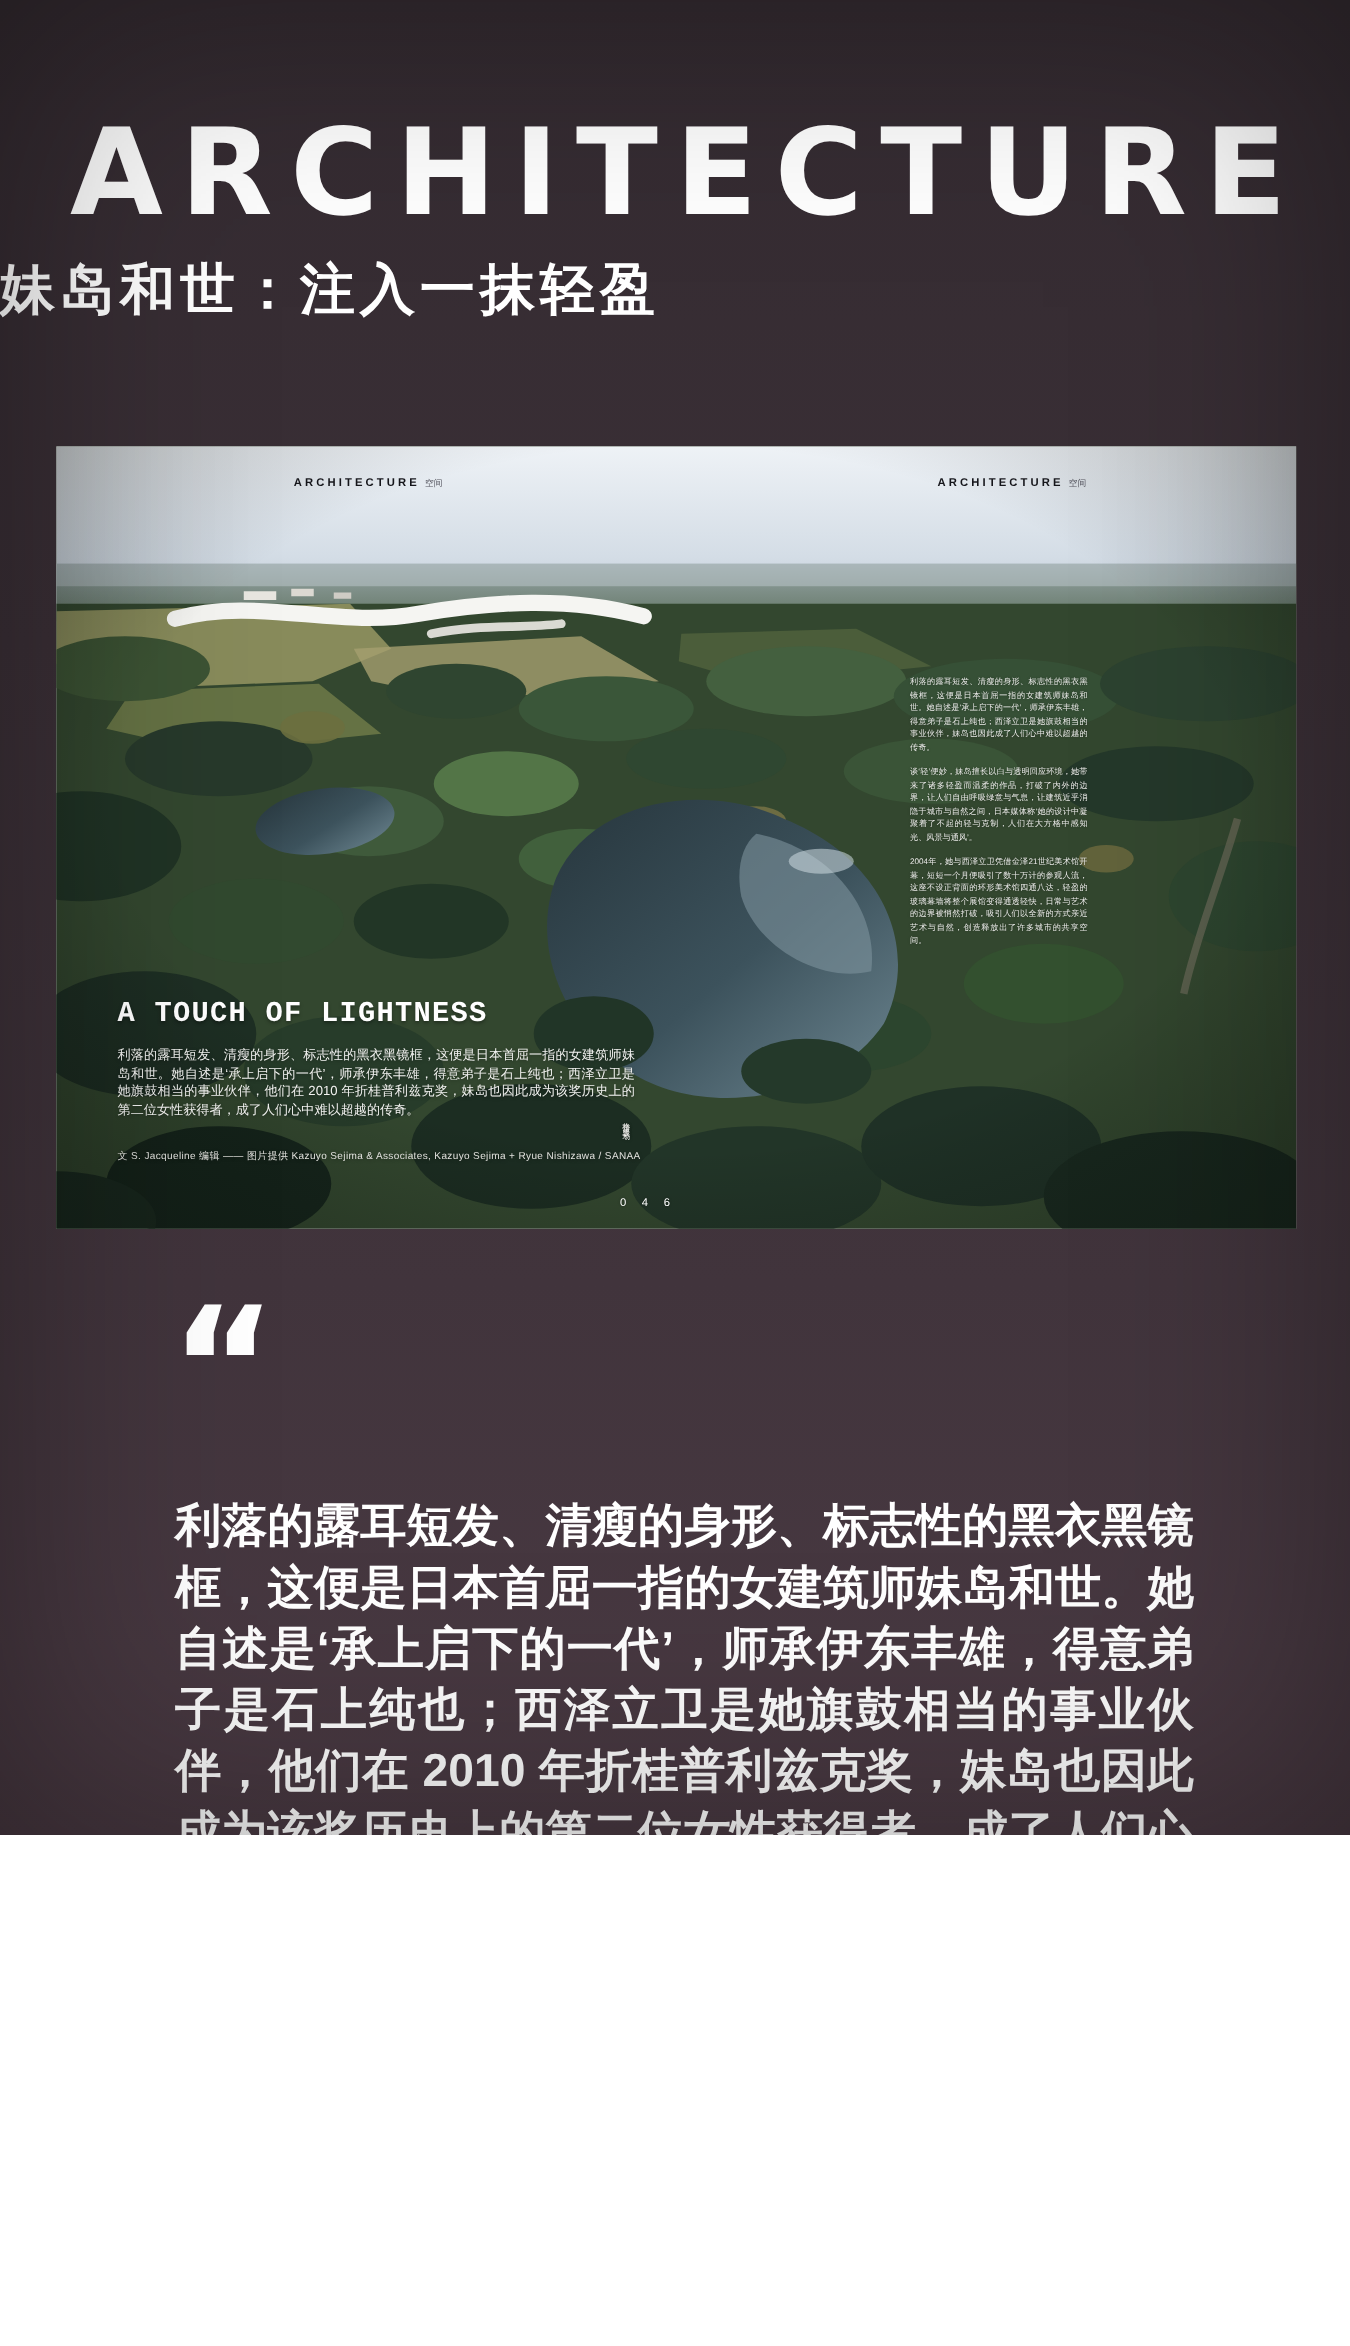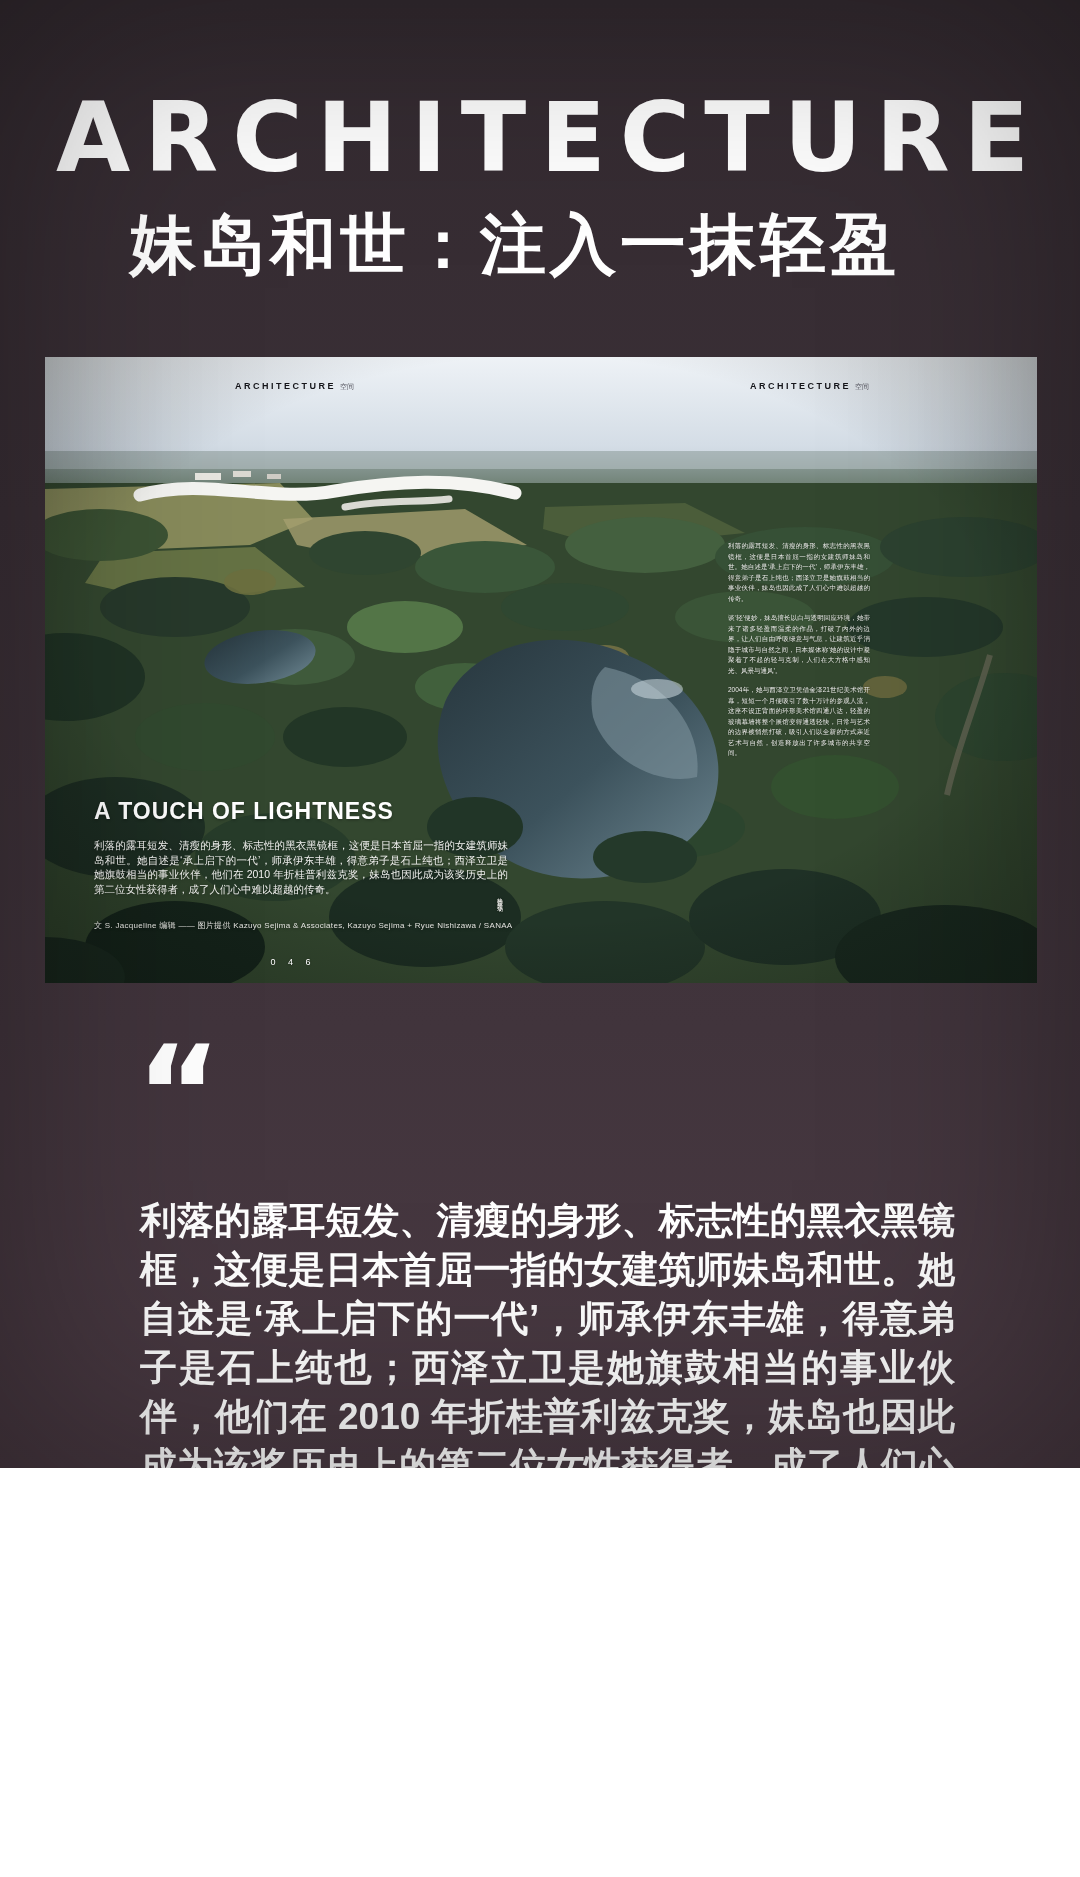--- a/index.html
+++ b/index.html
@@ -12,22 +12,22 @@
     content:"";position:absolute;inset:0;pointer-events:none;
     box-shadow:inset 0 0 240px rgba(0,0,0,.38);
   }
   
   .big-title{
     position:absolute;left:56px;top:90px;width:980px;
     color:#fff;font-family:"DejaVu Sans","Liberation Sans",sans-serif;
     font-weight:800;font-size:96px;line-height:1;letter-spacing:14px;white-space:nowrap;
   }
   .big-subtitle{
-    position:absolute;left:0;top:208px;right:50px;text-align:center;
-    color:#fff;font-weight:700;font-size:66px;line-height:1.1;letter-spacing:4px;white-space:nowrap;
+    position:absolute;left:0;top:208px;right:50px;text-align:left;
+    color:#fff;font-weight:700;font-size:44px;line-height:1.1;letter-spacing:4px;white-space:nowrap;
   }
   
   .spread{
     position:absolute;left:45px;top:357px;width:992px;height:626px;
     background:#9aa79b;overflow:hidden;
   }
   .spread svg{position:absolute;left:0;top:0;}
   .mag-header{
     position:absolute;top:24px;font-size:9px;font-weight:700;letter-spacing:2.5px;
     color:#15151a;white-space:nowrap;
@@ -44,35 +44,35 @@
   .gutter-caption{
     position:absolute;left:450px;top:536px;height:60px;
     writing-mode:vertical-rl;font-size:6px;letter-spacing:2px;color:#f2f2ee;
     text-shadow:0 0 2px rgba(0,0,0,.5);
   }
   .feature{
     position:absolute;left:49px;top:441px;width:430px;color:#fff;
     text-shadow:0 1px 3px rgba(0,0,0,.35);
   }
   .feature .t-en{
-    font-family:Liberation Sans, sans-serif;
+    font-family:Liberation Mono, monospace;
     font-size:23px;font-weight:700;letter-spacing:1px;white-space:nowrap;
   }
   .feature .t-cn{
     margin-top:9px;font-size:26px;font-weight:300;letter-spacing:2.5px;white-space:nowrap;
   }
   .feature .intro{
     margin-top:13px;width:414px;font-size:10.5px;line-height:14.5px;
     text-align:justify;color:#f2f2f0;
   }
   .feature .credits{
     margin-top:24px;font-size:8px;color:#e2e2de;letter-spacing:.3px;white-space:nowrap;
   }
   .page-number{
-    position:absolute;left:0;top:600px;width:496px;text-align:center;
+    position:absolute;left:0;top:600px;width:496px;text-align:right;
     color:#fff;font-size:9px;letter-spacing:5px;text-shadow:0 0 2px rgba(0,0,0,.4);
   }
   
   .quote-open,.quote-close{
     position:absolute;color:#fff;
     font-family:"DejaVu Sans","Liberation Sans",sans-serif;
     font-weight:700;font-size:130px;line-height:1;
   }
   .quote-open{left:136px;top:1028px;}
   .quote-close{left:140px;top:1538px;width:815px;text-align:right;}

